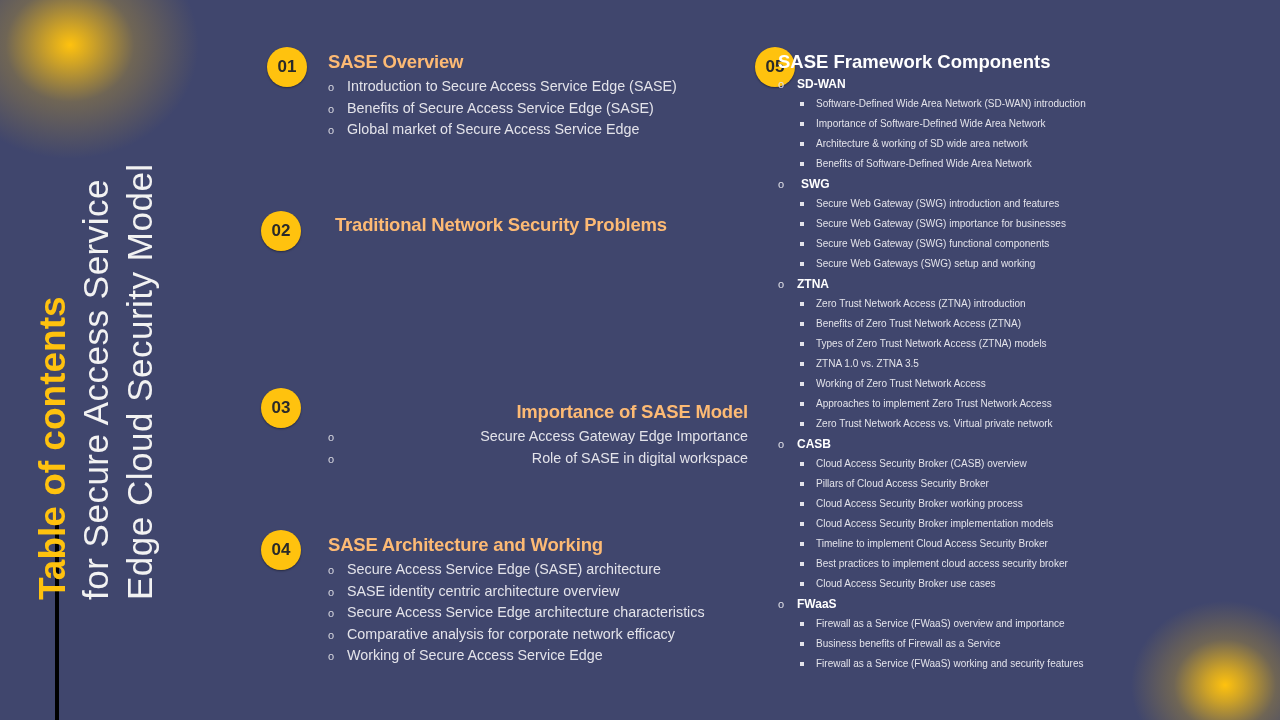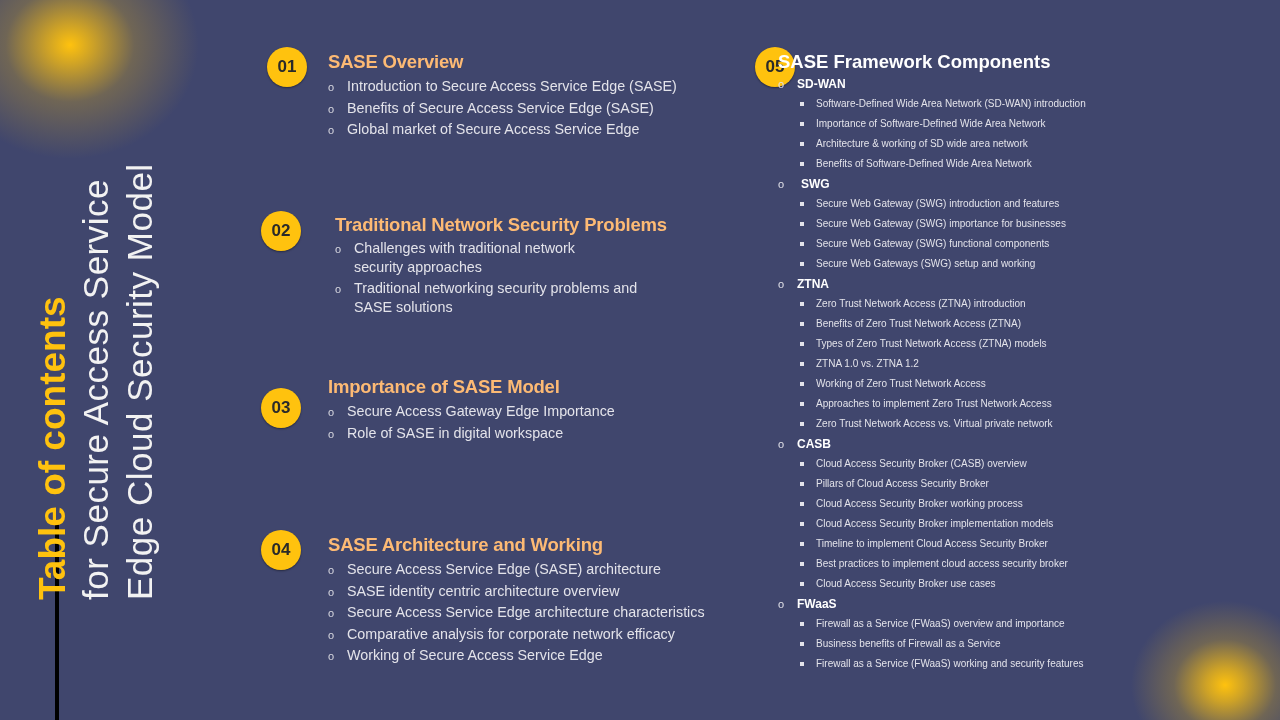--- a/index.html
+++ b/index.html
@@ -51,28 +51,24 @@
   <ul>
     <li>Introduction to Secure Access Service Edge (SASE)</li>
     <li>Benefits of Secure Access Service Edge (SASE)</li>
     <li>Global market of Secure Access Service Edge</li>
   </ul>
 </div>
 
 <div class="badge" style="left:261px;top:211px;">02</div>
 <div class="sec" style="left:335px;top:213px;width:420px;">
   <h2>Traditional Network Security Problems</h2>
-  <ul>
-    <li class="two" style="width:250px;">Challenges with traditional network security approaches</li>
-    <li class="two" style="width:320px;">Traditional networking security problems and SASE solutions</li>
-  </ul>
 </div>
 
 <div class="badge" style="left:261px;top:388px;">03</div>
-<div class="sec" style="left:328px;top:375px;width:420px;">
+<div class="sec" style="left:328px;top:400px;width:420px;text-align:right;">
   <h2>Importance of SASE Model</h2>
   <ul>
     <li>Secure Access Gateway Edge Importance</li>
     <li>Role of SASE in digital workspace</li>
   </ul>
 </div>
 
 <div class="badge" style="left:261px;top:530px;">04</div>
 <div class="sec" style="left:328px;top:533px;width:420px;">
   <h2>SASE Architecture and Working</h2>
@@ -98,21 +94,21 @@
   <div class="cat" style="padding-left:23px;">SWG</div>
   <div class="item">Secure Web Gateway (SWG) introduction and features</div>
   <div class="item">Secure Web Gateway (SWG) importance for businesses</div>
   <div class="item">Secure Web Gateway (SWG) functional components</div>
   <div class="item">Secure Web Gateways (SWG) setup and working</div>
 
   <div class="cat">ZTNA</div>
   <div class="item">Zero Trust Network Access (ZTNA) introduction</div>
   <div class="item">Benefits of Zero Trust Network Access (ZTNA)</div>
   <div class="item">Types of Zero Trust Network Access (ZTNA) models</div>
-  <div class="item">ZTNA 1.0 vs. ZTNA 1.2</div>
+  <div class="item">ZTNA 1.0 vs. ZTNA 3.5</div>
   <div class="item">Working of Zero Trust Network Access</div>
   <div class="item">Approaches to implement Zero Trust Network Access</div>
   <div class="item">Zero Trust Network Access vs. Virtual private network</div>
 
   <div class="cat">CASB</div>
   <div class="item">Cloud Access Security Broker (CASB) overview</div>
   <div class="item">Pillars of Cloud Access Security Broker</div>
   <div class="item">Cloud Access Security Broker working process</div>
   <div class="item">Cloud Access Security Broker implementation models</div>
   <div class="item">Timeline to implement Cloud Access Security Broker</div>

